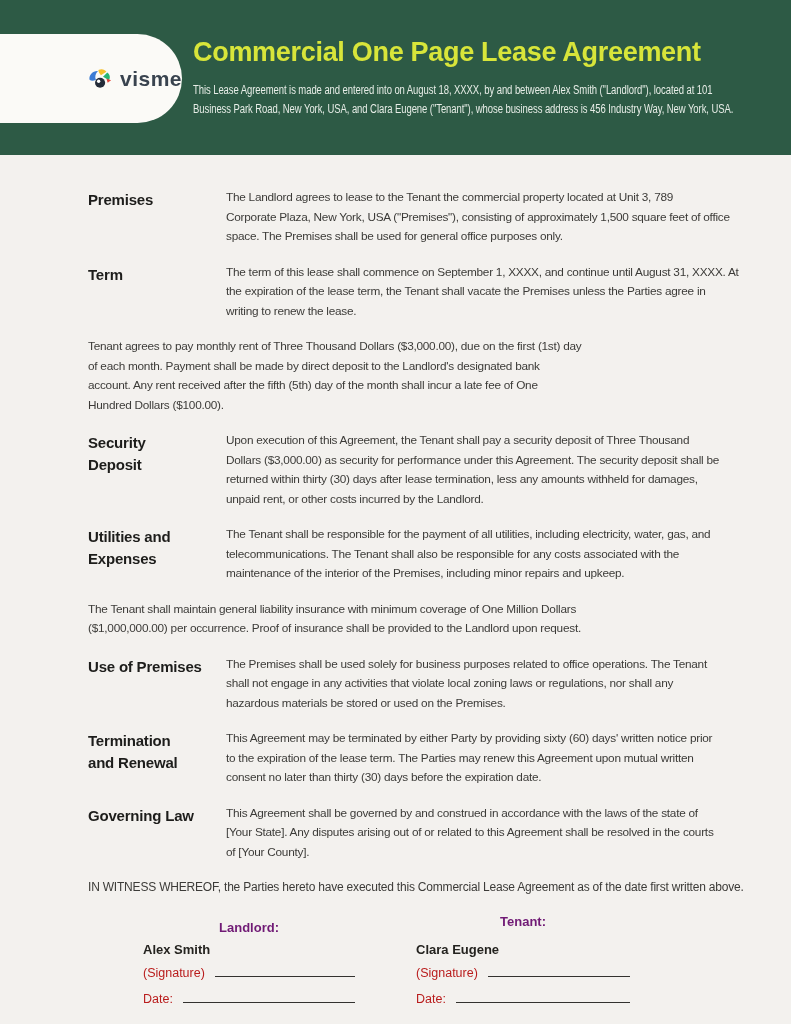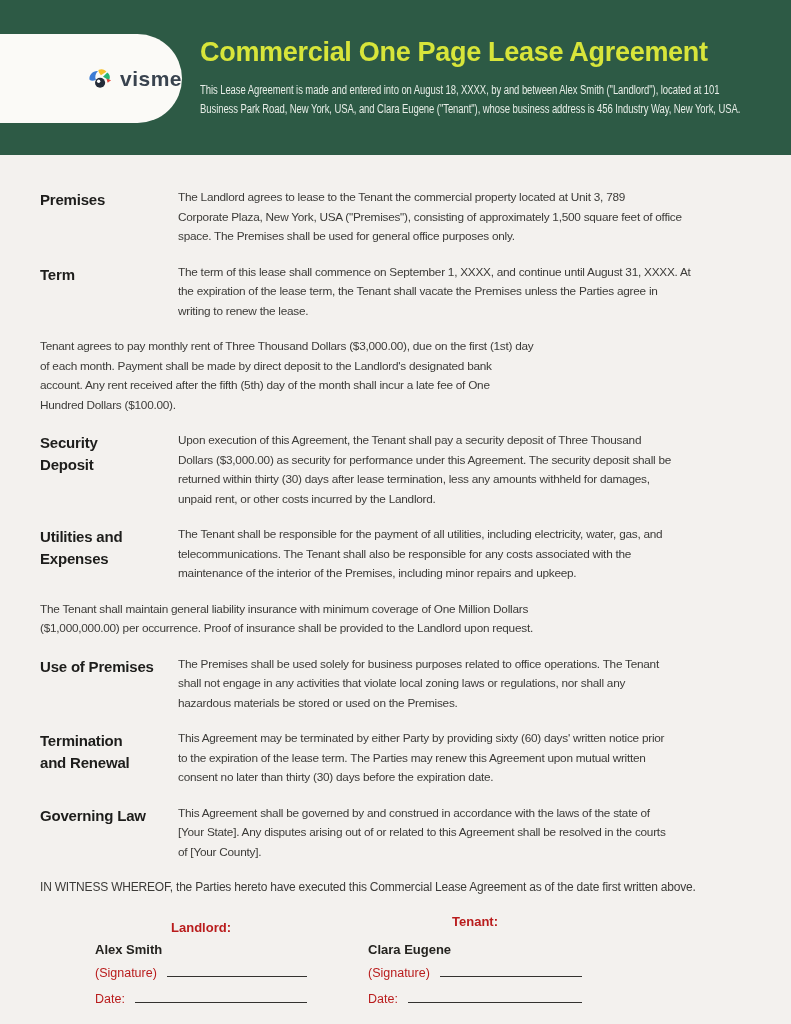--- a/index.html
+++ b/index.html
@@ -19,34 +19,34 @@
     position:absolute; left:0; top:34px; width:182px; height:89px;
     background:#fbfaf7; border-radius:0 44.5px 44.5px 0;
     display:flex; align-items:center; justify-content:flex-end;
   }
   .logo { display:flex; align-items:center; gap:6px; }
   .logo svg { display:block; }
   .logo-text {
     font-size:21px; font-weight:600; color:#39434f;
     letter-spacing:0.5px; line-height:1;
   }
-  .header-content { position:absolute; left:200px; top:38px; width:575px; }
+  .header-content { position:absolute; left:193px; top:38px; width:575px; }
   .doc-title {
     font-size:27px; font-weight:700; color:#d8e53a;
     letter-spacing:-0.3px; white-space:pre; line-height:1.1;
   }
   .doc-intro {
     margin-top:13px;
     font-size:12.5px; line-height:19px; color:#e7ede7;
     letter-spacing:-0.1px; white-space:pre;
     transform:scaleX(0.76); transform-origin:left top;
     width:745px;
   }
   
-  .main { padding:33px 0 0 40px; }
+  .main { padding:33px 0 0 88px; }
   .clause { display:flex; margin-bottom:16px; }
   .clause-heading {
     flex:none; width:138px;
     font-size:15px; font-weight:700; line-height:22px;
     color:#1d1d1b; letter-spacing:-0.2px; white-space:pre;
     padding-top:1px;
   }
   .clause-body {
     font-size:11.8px; line-height:19.5px; color:#3c3b38;
     letter-spacing:-0.25px; white-space:pre;
@@ -55,21 +55,21 @@
     margin-top:15px;
     font-size:12px; line-height:19.5px; color:#3c3b38;
     letter-spacing:-0.2px; white-space:pre;
   }
   
   .signatures { display:flex; margin:22px 0 0 55px; }
   .sig-col { width:212px; }
   .sig-col.tenant { margin-left:61px; width:214px; }
   .sig-label {
     text-align:center; font-size:13px; font-weight:700;
-    color:#b91c1c; margin-bottom:7px;
+    color:#701a75; margin-bottom:7px;
   }
   .sig-col.tenant .sig-label { position:relative; top:-6px; }
   .sig-name { font-size:13px; font-weight:700; color:#24231f; margin-bottom:9px; }
   .sig-row {
     display:flex; align-items:flex-end;
     font-size:12.5px; color:#b91c1c; margin-bottom:12px;
   }
   .sig-row .line {
     flex:1; border-bottom:1.7px solid #33322f;
     margin-left:10px; margin-bottom:3px; height:1px;

